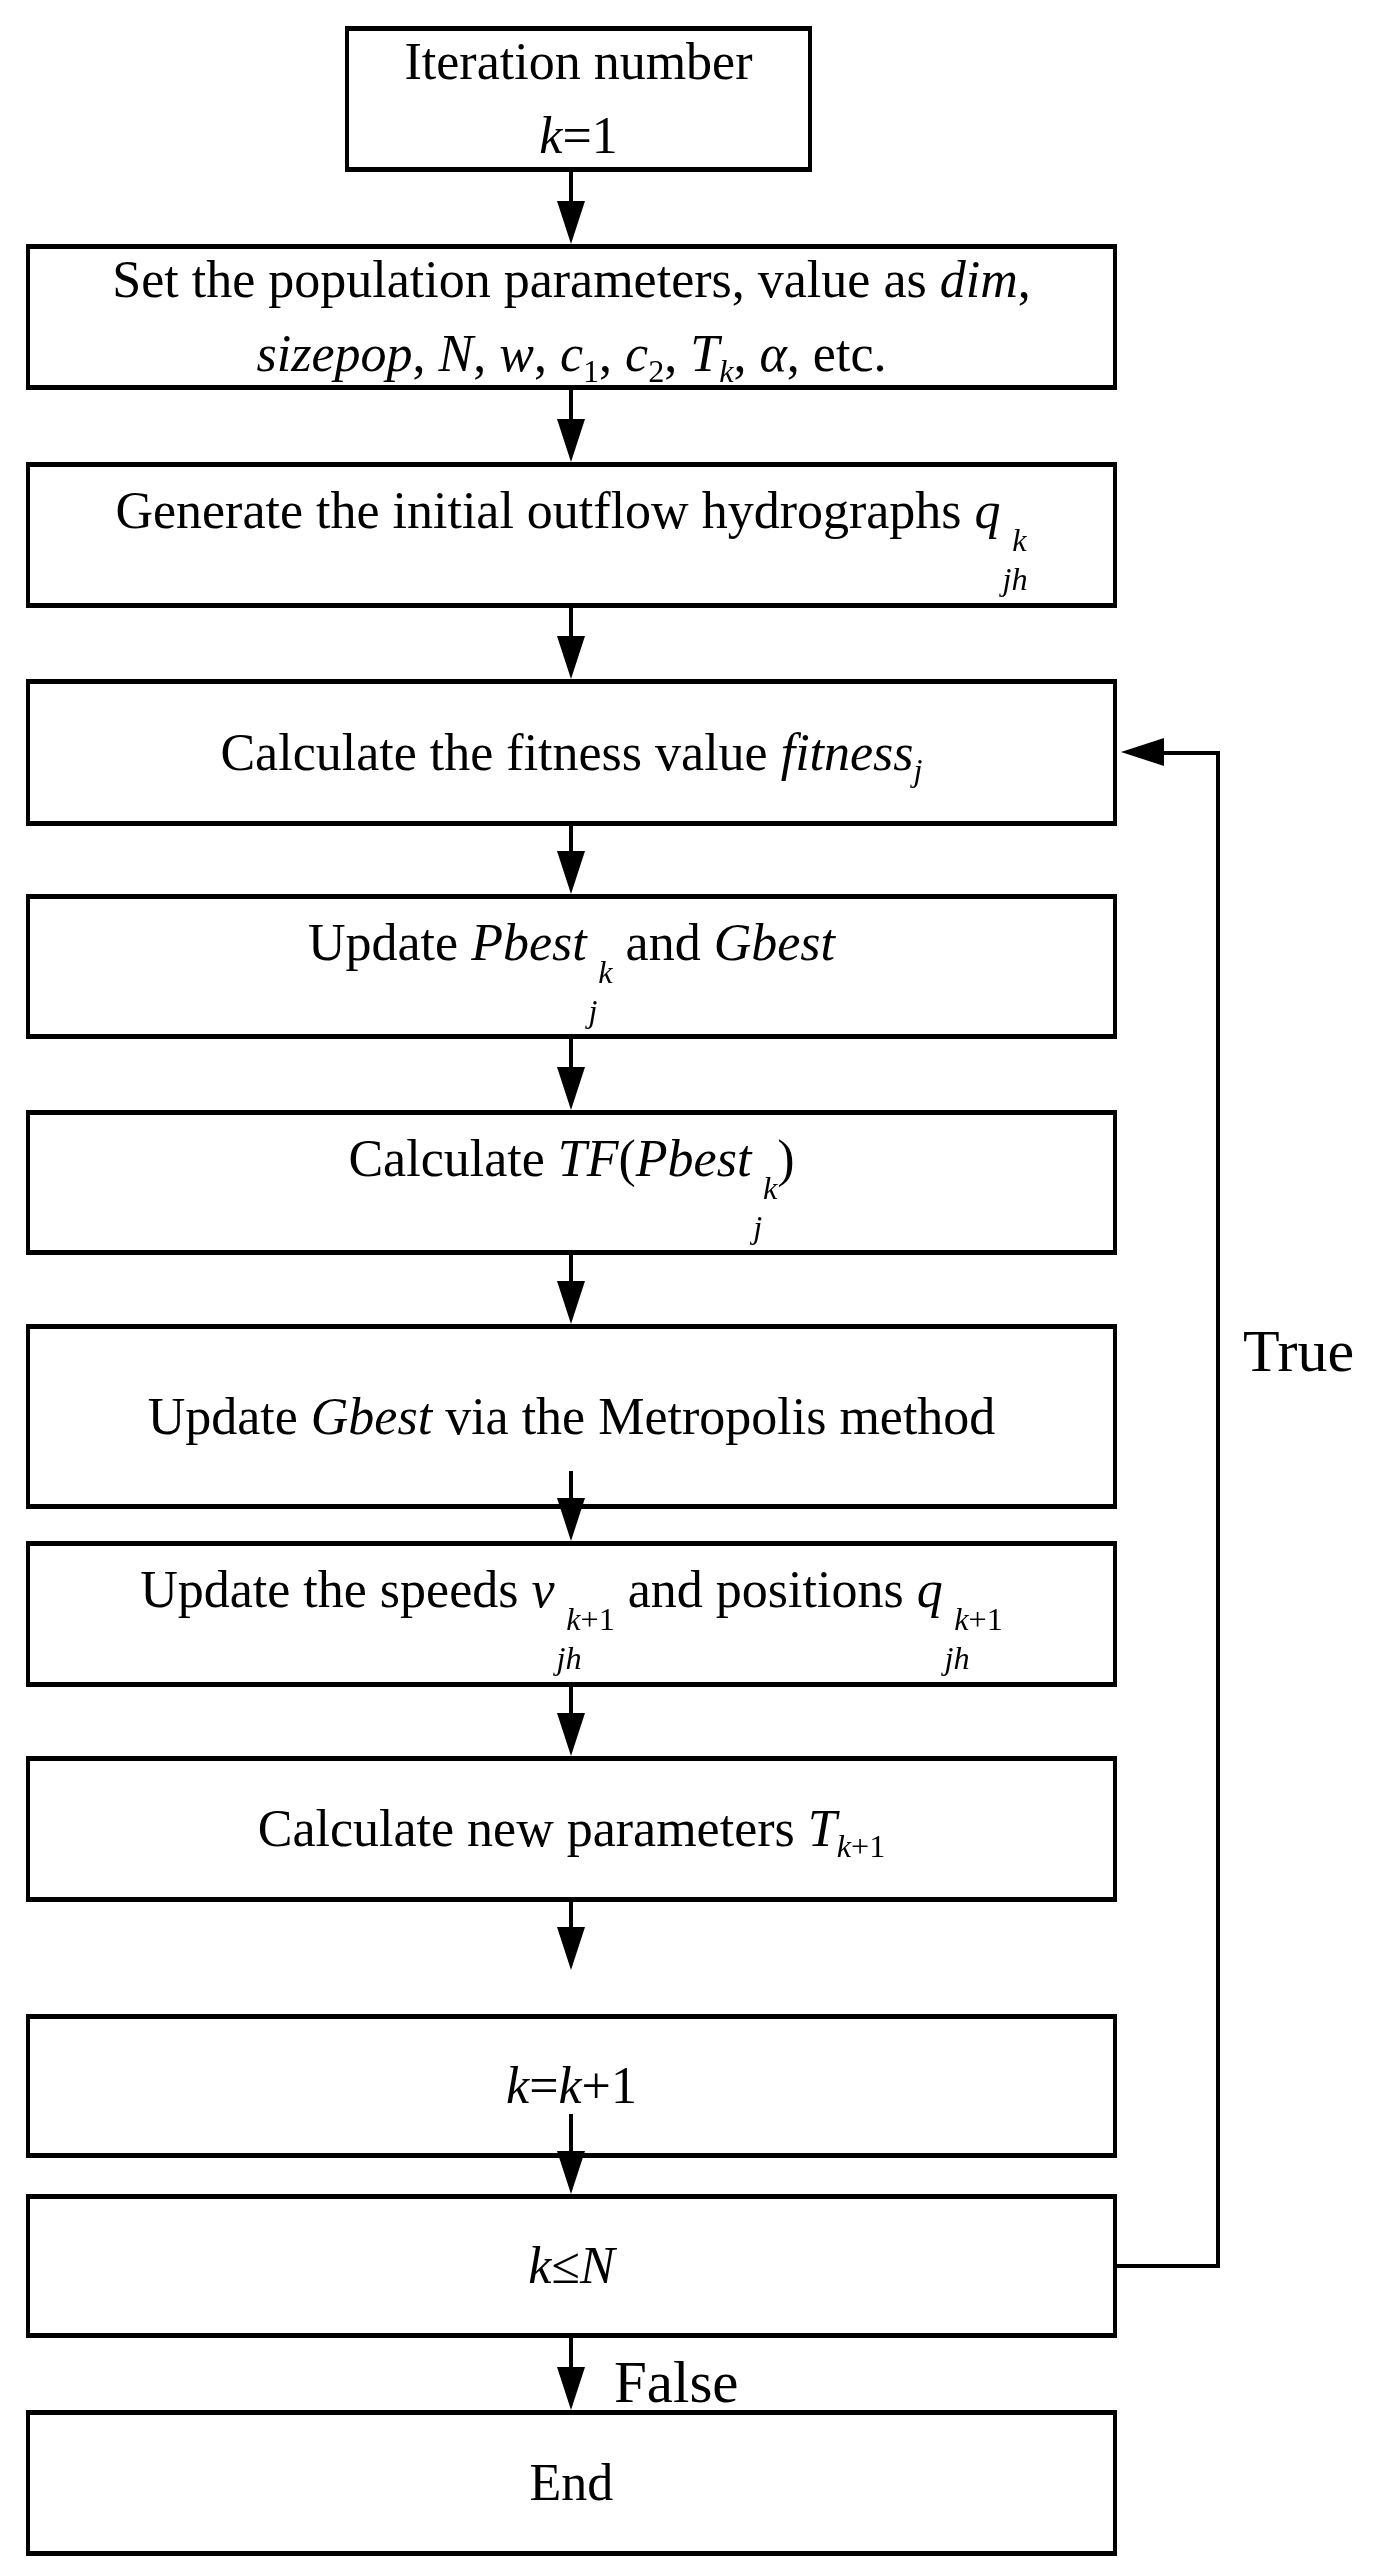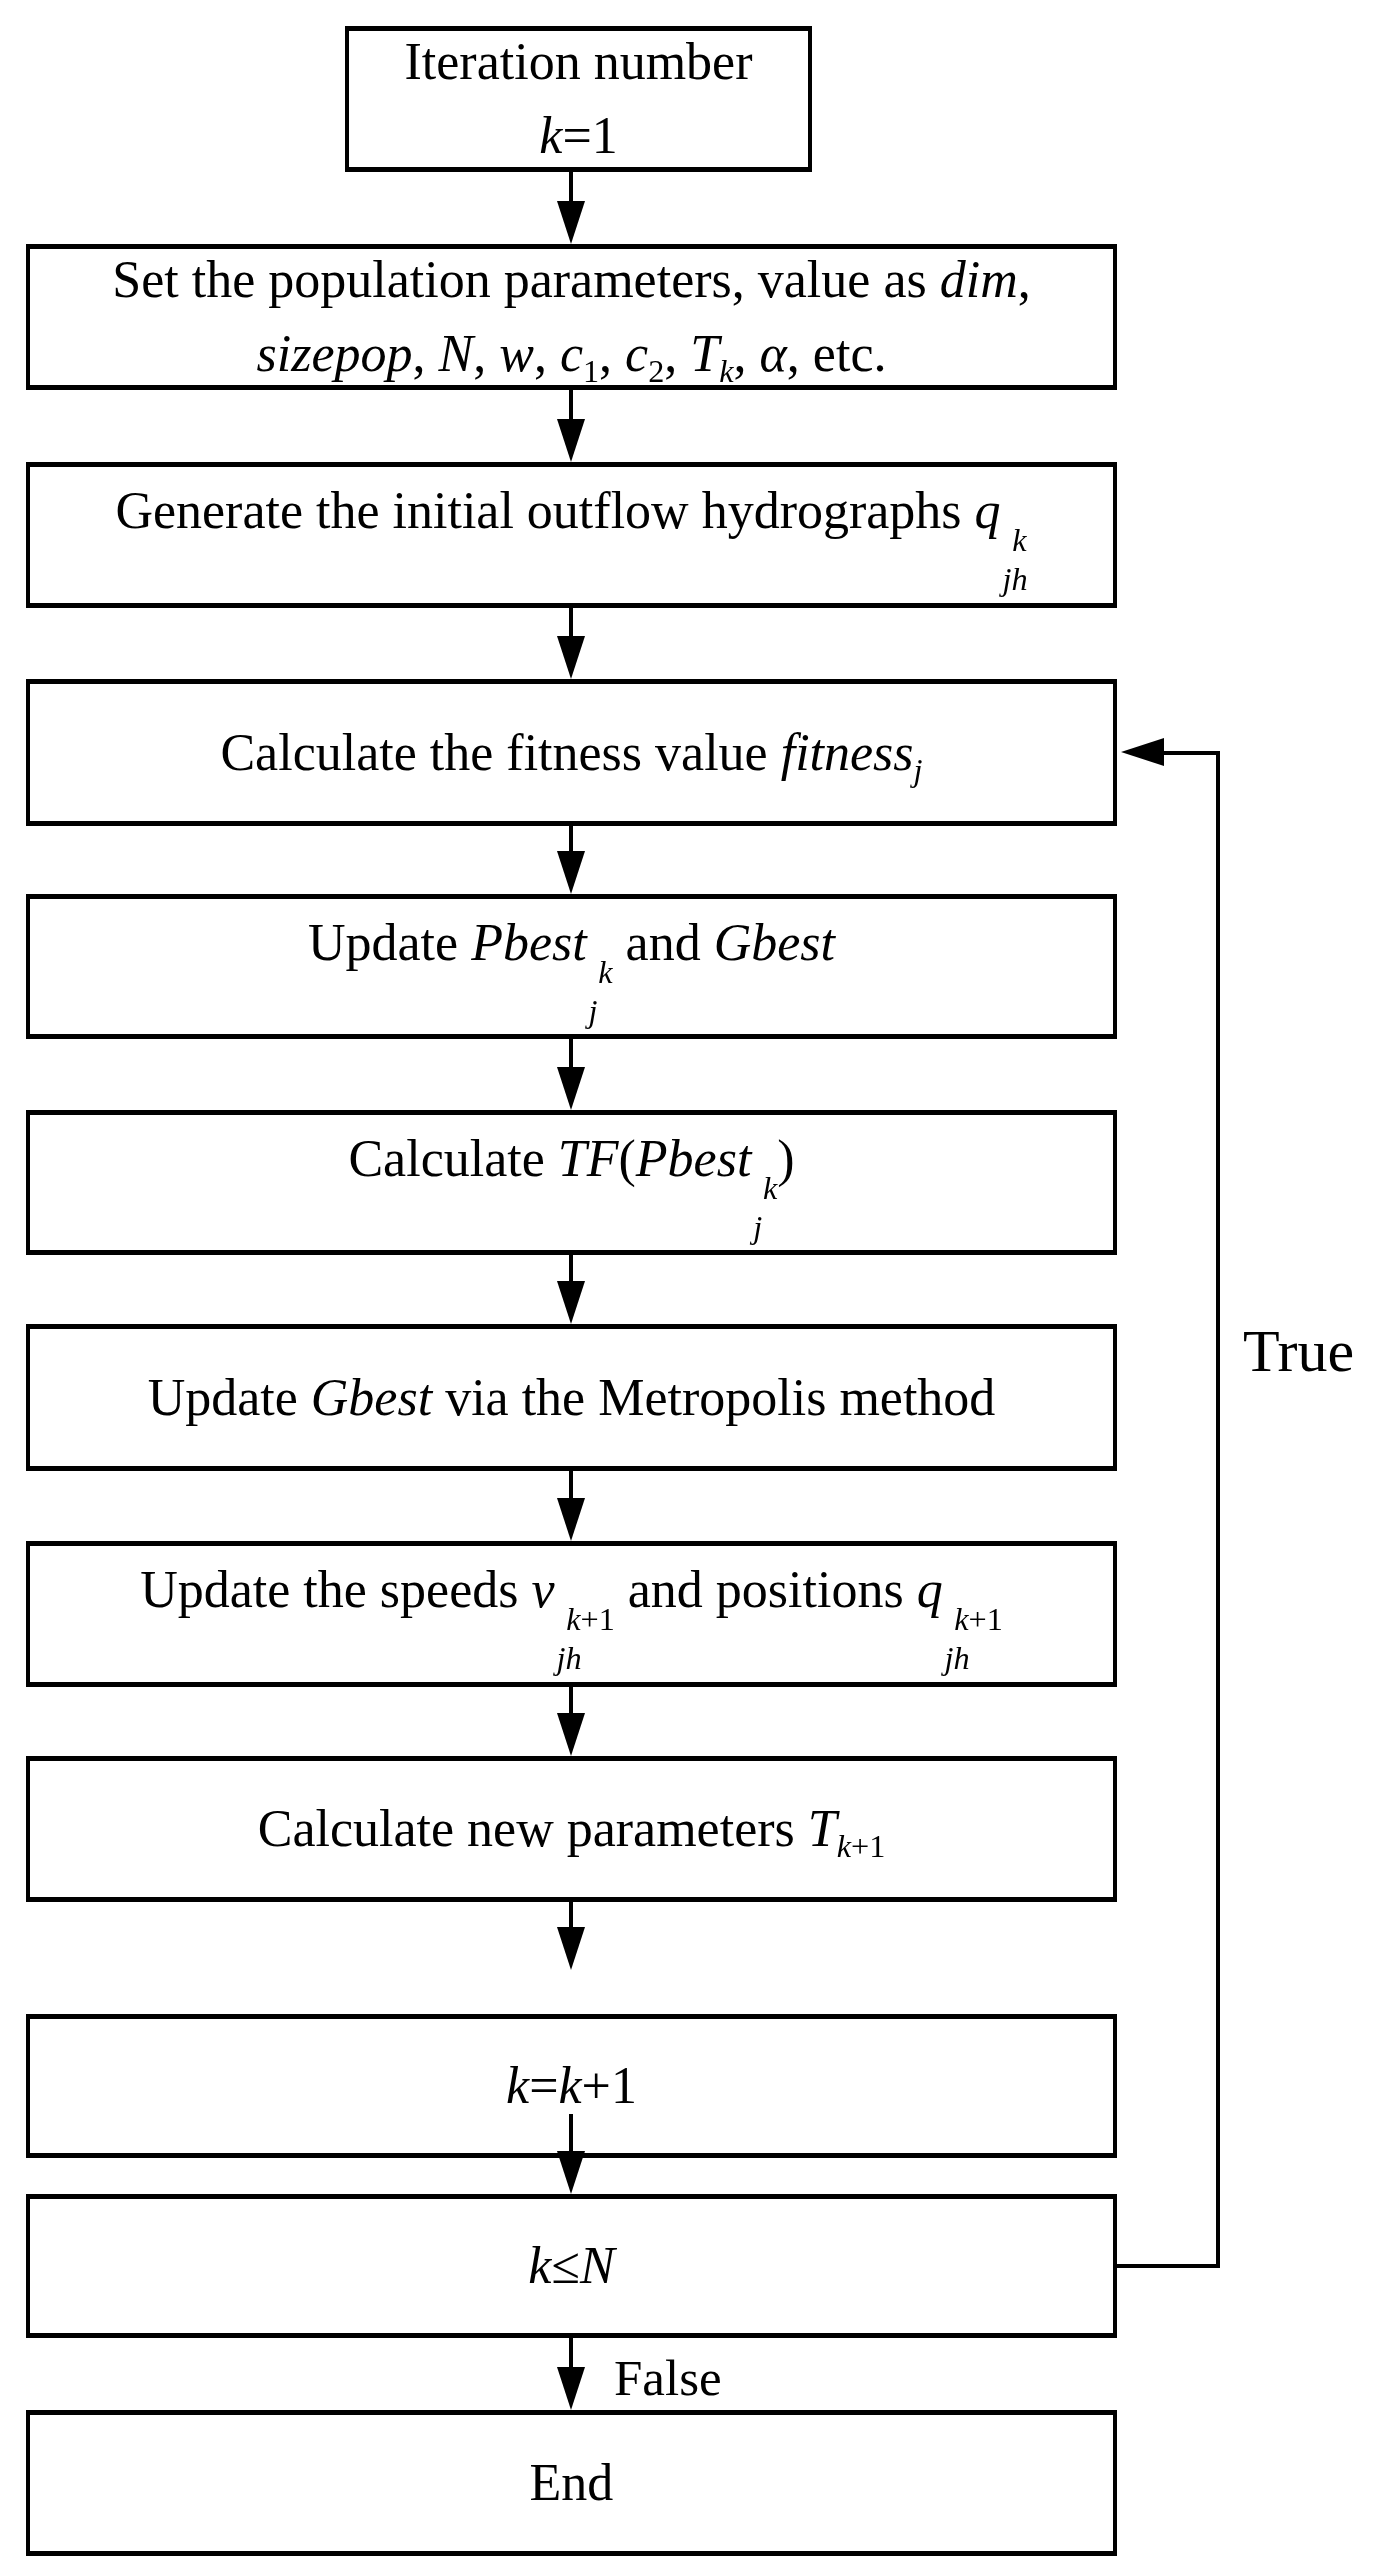--- a/index.html
+++ b/index.html
@@ -42,21 +42,21 @@
   .ss-sup{padding-left:0.30em;display:block;}
   .ss-sub{display:block;}
 
   
   .b1 {left:345px; top:26px;   width:467px;  height:146px;}
   .b2 {left:26px;  top:244px;  width:1091px; height:146px;}
   .b3 {left:26px;  top:462px;  width:1091px; height:146px;}
   .b4 {left:26px;  top:679px; width:1091px; height:147px;}
   .b5 {left:26px;  top:894px; width:1091px; height:145px;}
   .b6 {left:26px;  top:1110px; width:1091px; height:145px;}
-  .b7 {left:26px;  top:1324px; width:1091px; height:147px;font-family:Liberation Serif, serif;}
+  .b7 {left:26px;  top:1324px; width:1091px; height:185px;font-family:Liberation Serif, serif;}
   .b8 {left:26px;  top:1541px; width:1091px; height:146px;}
   .b9 {left:26px;  top:1756px; width:1091px; height:146px;}
   .b10{left:26px;  top:1970px; width:1091px; height:144px;margin-top:44px;}
   .b11{left:26px;  top:2194px; width:1091px; height:144px;}
   .b12{left:26px;  top:2410px; width:1091px; height:146px;}
 
   
   .vline{position:absolute;width:3.9px;background:#000;left:569px;}
   .hline{position:absolute;height:3.9px;background:#000;}
   .head-down{
@@ -66,21 +66,21 @@
     border-top:43px solid #000;
   }
   .head-left{
     position:absolute;width:0;height:0;
     border-top:14.3px solid transparent;
     border-bottom:14.3px solid transparent;
     border-right:43px solid #000;
   }
   .flabel{
     position:absolute;
-    font-size:51px;
+    font-size:59px;
     line-height:1;
     white-space:nowrap;
   }
 </style>
 </head>
 <body>
 
 <div id="stage">
 
   <div class="box b1">

